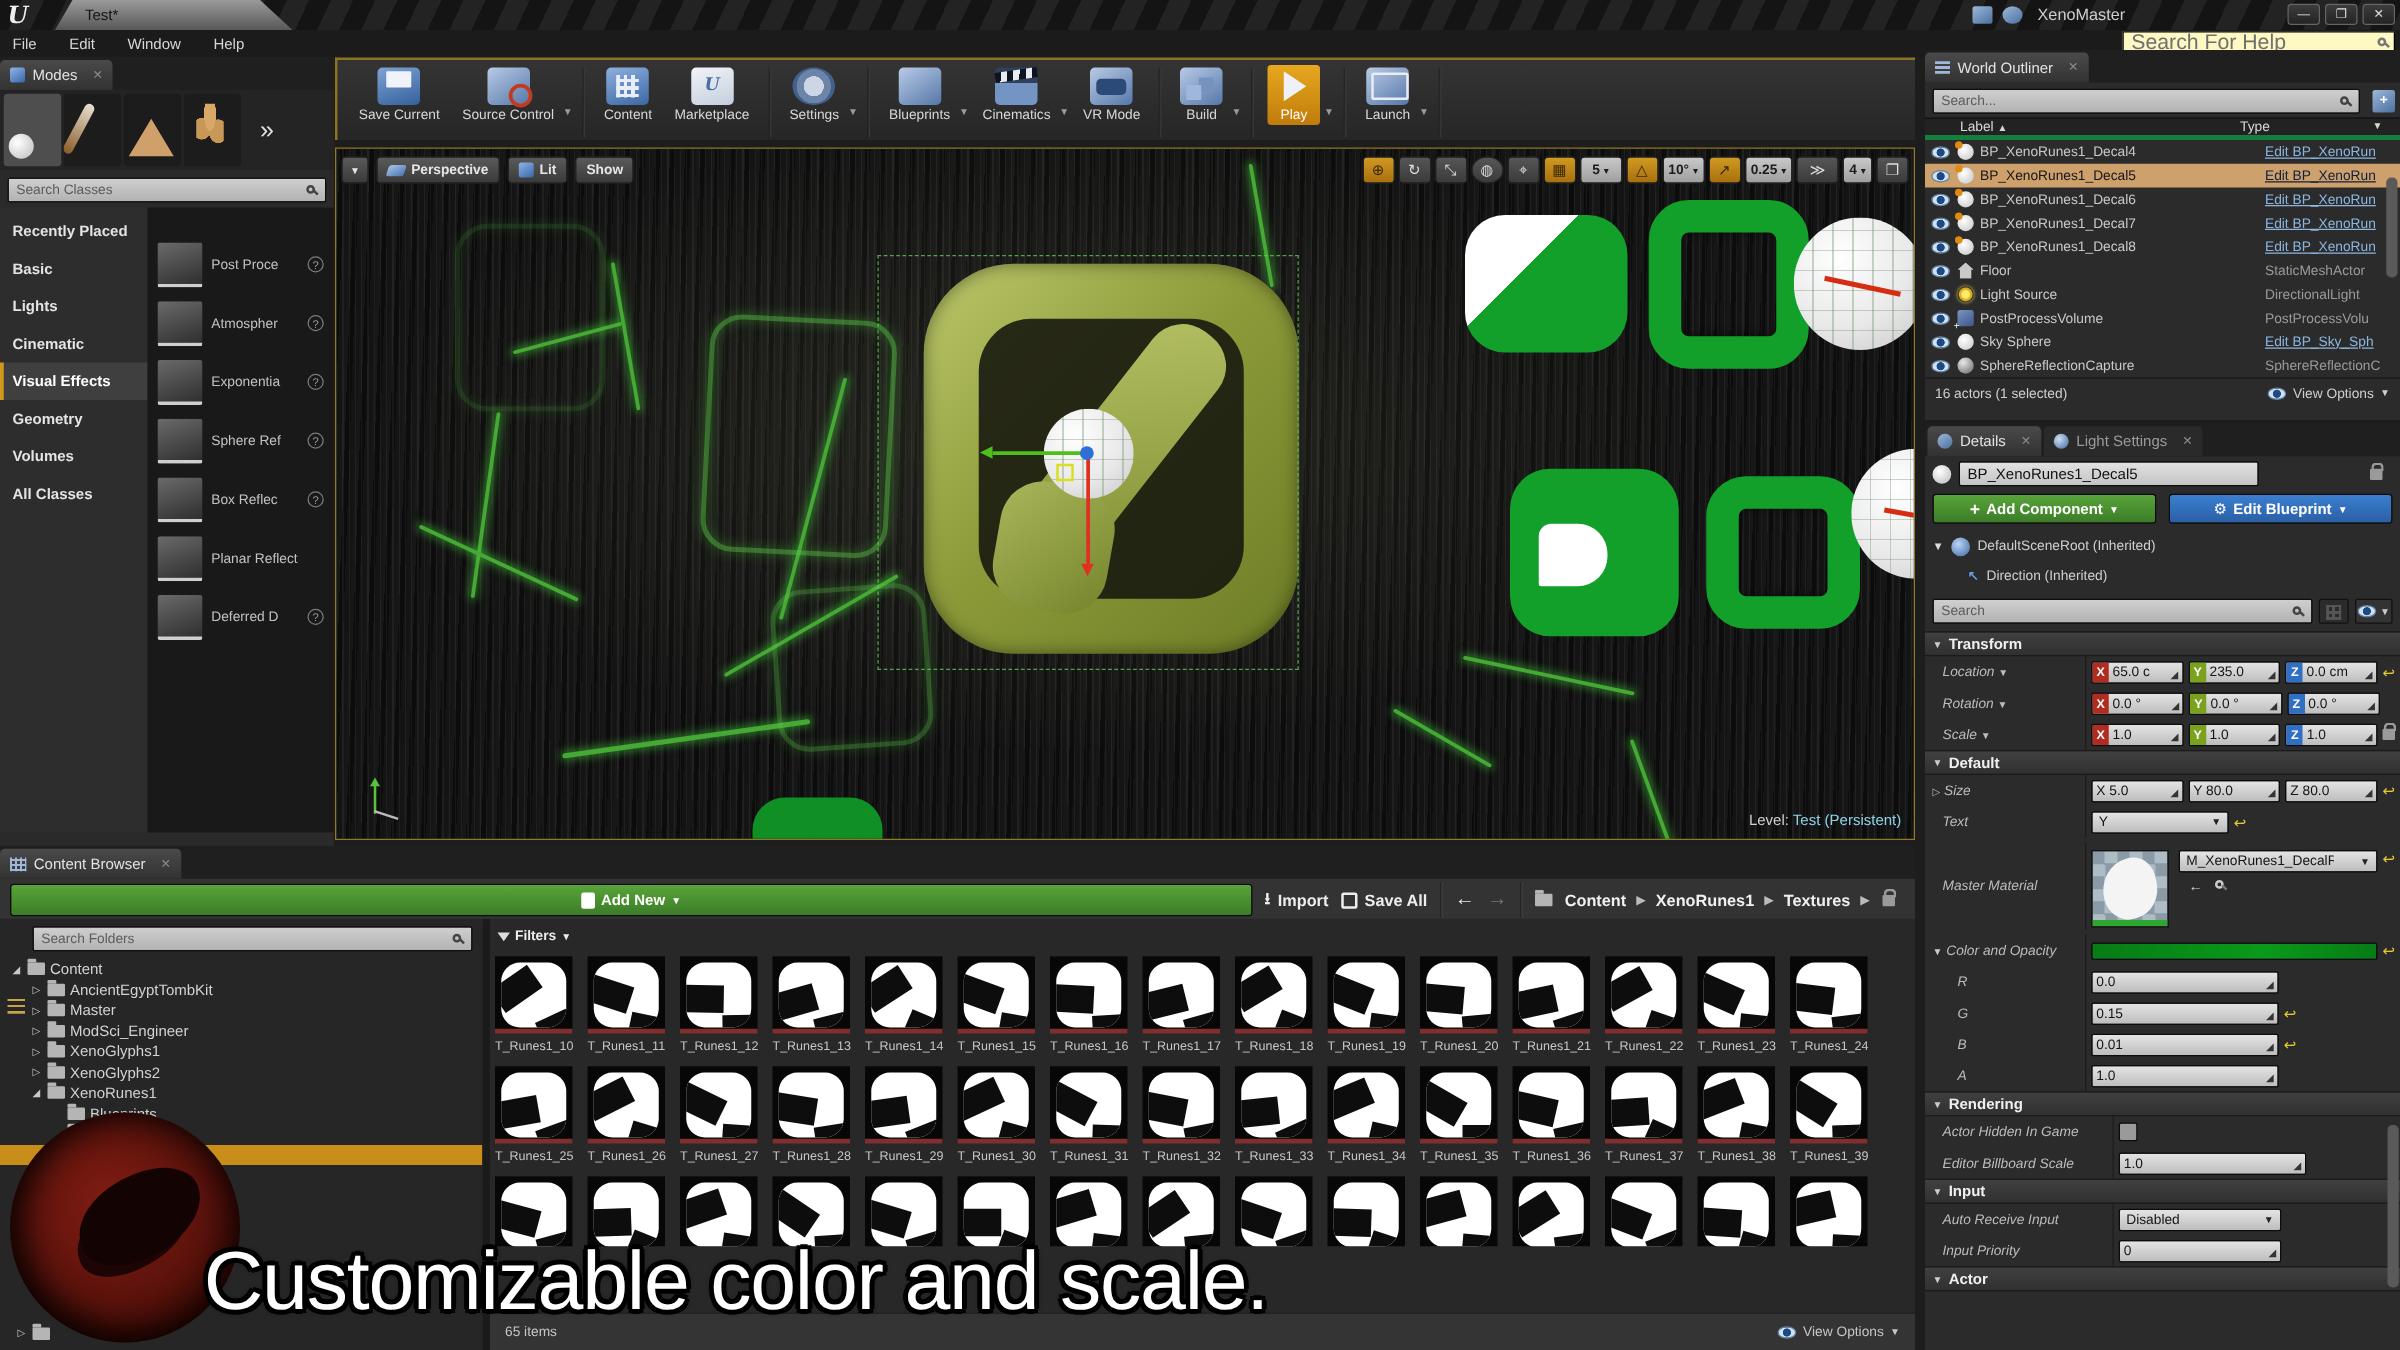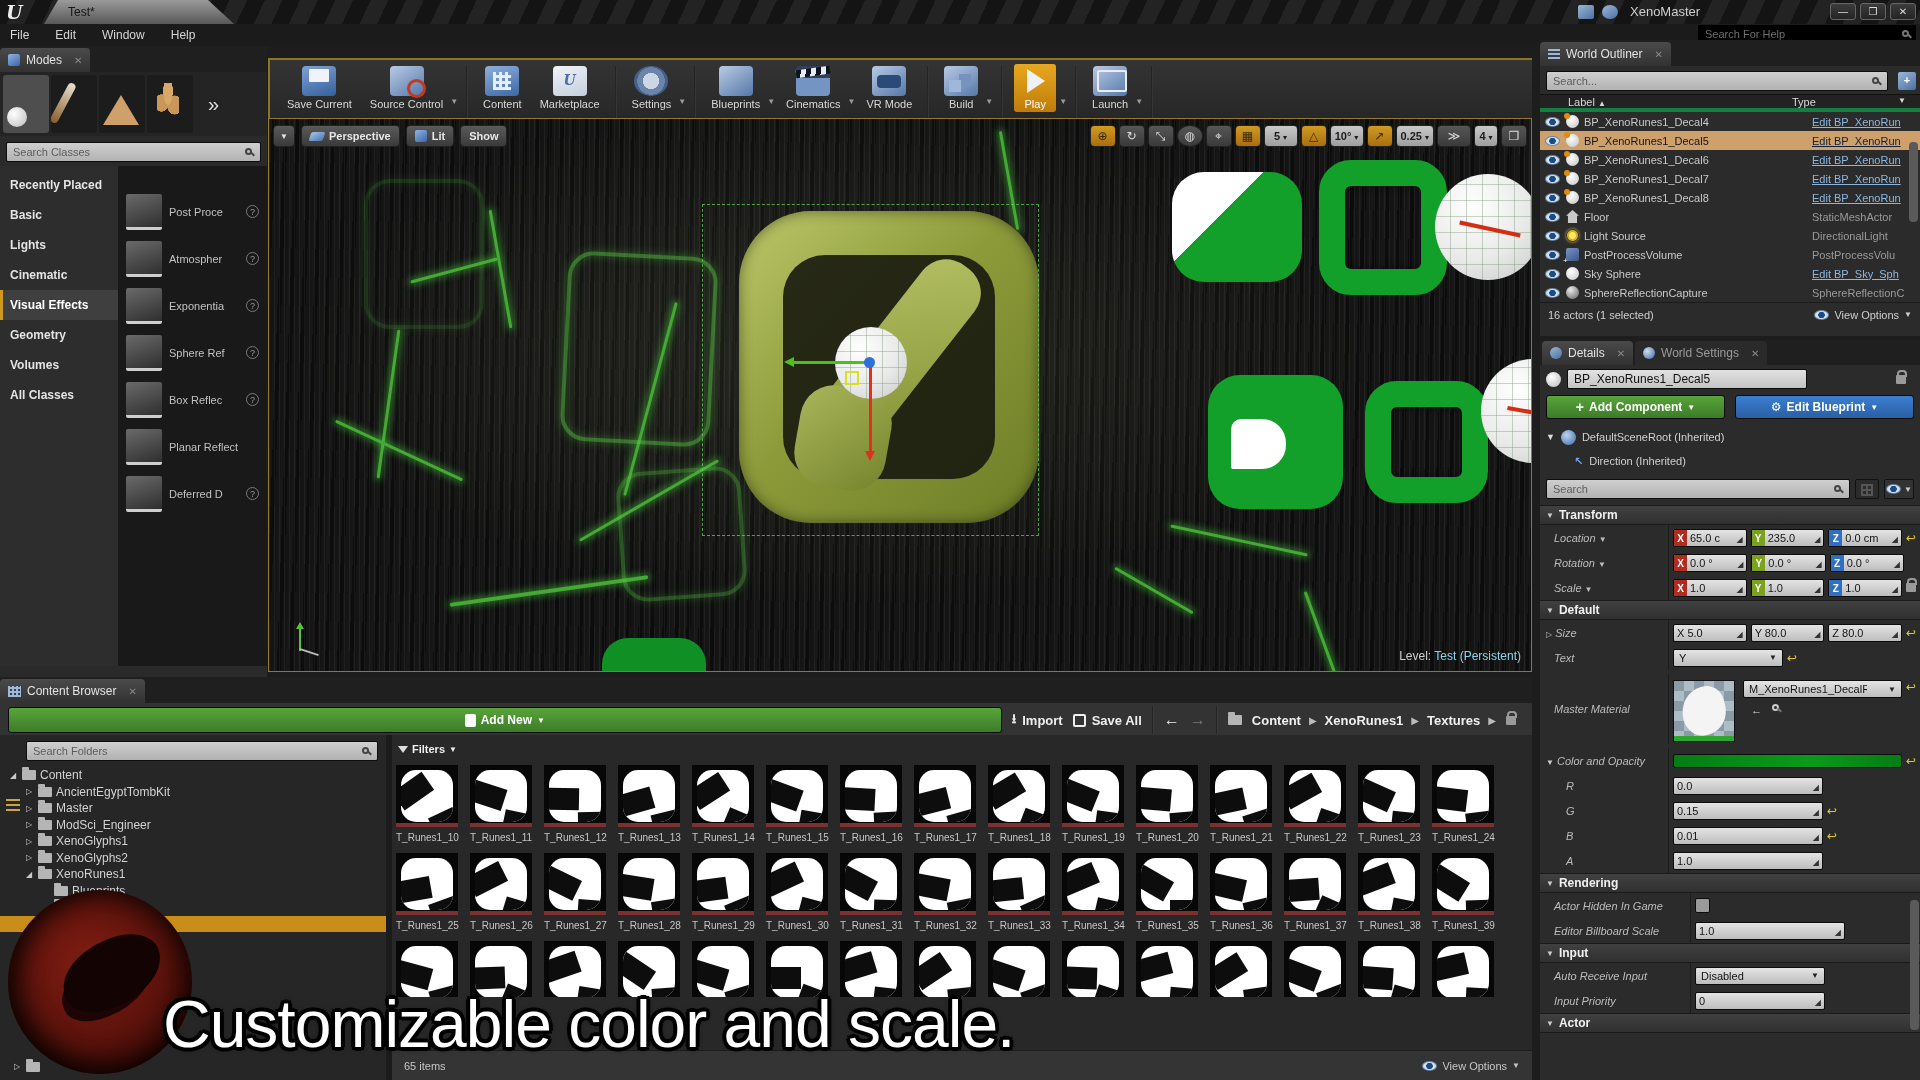--- a/index.html
+++ b/index.html
@@ -10,26 +10,26 @@
   .ue-logo{position:absolute;left:6px;top:1px;width:26px;height:22px;color:#eee;font:italic bold 19px "DejaVu Serif",serif;}
   .doc-tab{position:absolute;left:44px;top:0;width:190px;height:24px;background:linear-gradient(#9a9a9a,#585858);clip-path:polygon(14px 0,calc(100% - 26px) 0,100% 100%,0 100%);color:#151515;font-size:12px;line-height:24px;padding-left:24px;}
   .tb-icons{position:absolute;top:2px;height:20px;display:flex;align-items:center;gap:8px;}
   .app-title{position:absolute;left:1630px;top:0;height:24px;line-height:24px;color:#cfcfcf;font-size:13px;}
   .winbtns{position:absolute;right:4px;top:3px;display:flex;gap:4px;}
   .winbtn{width:26px;height:17px;background:linear-gradient(#3c3c3c,#242424);border:1px solid #666;border-radius:3px;color:#ddd;font-size:10px;text-align:center;line-height:15px;}
   .mini-ico{width:16px;height:14px;border-radius:2px;background:linear-gradient(145deg,#9db8d8,#4a6fa0);}
   
   .menubar{position:absolute;left:0;top:24px;width:1920px;height:22px;background:#1b1b1b;display:flex;align-items:center;padding-left:10px;gap:26px;}
   .menu-item{color:#d6d6d6;font-size:12px;}
-  .help-search{position:absolute;right:4px;top:1px;width:218px;height:18px;background:#000000;border:1px solid #000;color:#6f6f6f;line-height:16px;padding:0 6px;font-size:11px;}
+  .help-search{position:absolute;right:4px;top:1px;width:218px;height:18px;background:#fef9c3;border:1px solid #000;color:#6f6f6f;line-height:16px;padding:0 6px;font-size:17px;}
   .mag{display:inline-block;width:7px;height:7px;border:2px solid #777;border-radius:50%;position:relative;vertical-align:middle;}
   .mag::after{content:'';position:absolute;width:5px;height:2px;background:#777;transform:rotate(45deg);right:-5px;bottom:-2px;}
   .help-search .mag{position:absolute;right:6px;top:4px;}
   
-  .main-toolbar{position:absolute;left:268px;top:46px;width:1264px;height:66px;background:linear-gradient(#343434,#262626);border-top:2px solid #8c7420;border-left:2px solid #8c7420;display:flex;align-items:flex-start;padding:4px 2px 0 8px;margin-top:12px;}
+  .main-toolbar{position:absolute;left:268px;top:46px;width:1264px;height:66px;background:linear-gradient(#343434,#262626);border-top:2px solid #8c7420;border-left:2px solid #8c7420;display:flex;align-items:flex-start;padding:4px 2px 0 8px;}
   .tb-btn{display:flex;flex-direction:column;align-items:center;margin:0 5px;padding:2px 4px;border-radius:3px;}
   .tb-btn.active{background:linear-gradient(#e7a71f,#c07c0a);}
   .tb-btn .lbl{color:#d8d8d8;font-size:11px;margin-top:2px;white-space:nowrap;}
   .tb-btn.active .lbl{color:#fff;}
   .tb-ic{width:34px;height:30px;border-radius:4px;background:linear-gradient(145deg,#b9cbe6,#5577a8);position:relative;}
   .tb-ic.floppy{background:linear-gradient(160deg,#7fa3d4,#35609c);}
   .tb-ic.floppy::after{content:'';position:absolute;left:7px;top:3px;width:20px;height:13px;background:#f0f4fa;border-radius:1px;}
   .tb-ic.source-control::after{content:'';position:absolute;right:-2px;bottom:-2px;width:13px;height:13px;border:3px solid #c23b1e;border-radius:50%;background:transparent;}
   .tb-ic.content{background:linear-gradient(160deg,#8fb0dd,#3c67a5);}
   .tb-ic.content::after{content:'';position:absolute;inset:6px 8px;background:repeating-linear-gradient(0deg,#e8eef8 0 3px,transparent 3px 6px),repeating-linear-gradient(90deg,#e8eef8 0 3px,transparent 3px 6px);}
@@ -548,21 +548,21 @@
 
   <div class="details">
     <div class="dtabs">
       <div class="paneltab">
           <span style="display:inline-block;width:12px;height:12px;border-radius:50%;background:linear-gradient(145deg,#9db8d8,#4a6fa0)"></span>
           <span>Details</span>
           <span class="x">✕</span>
         </div>
       <div class="paneltab inactive">
           <span style="display:inline-block;width:12px;height:12px;border-radius:50%;background:radial-gradient(circle at 35% 35%,#cfe0f0,#3a66a0)"></span>
-          <span>World Settings</span>
+          <span>Light Settings</span>
           <span class="x">✕</span>
         </div>
     </div>
     <div class="name-row">
       <span class="ball"></span>
       <div class="name-field">BP_XenoRunes1_Decal5</div>
       <span class="lock"></span>
     </div>
     <div class="btn-row">
       <div class="btn green">

